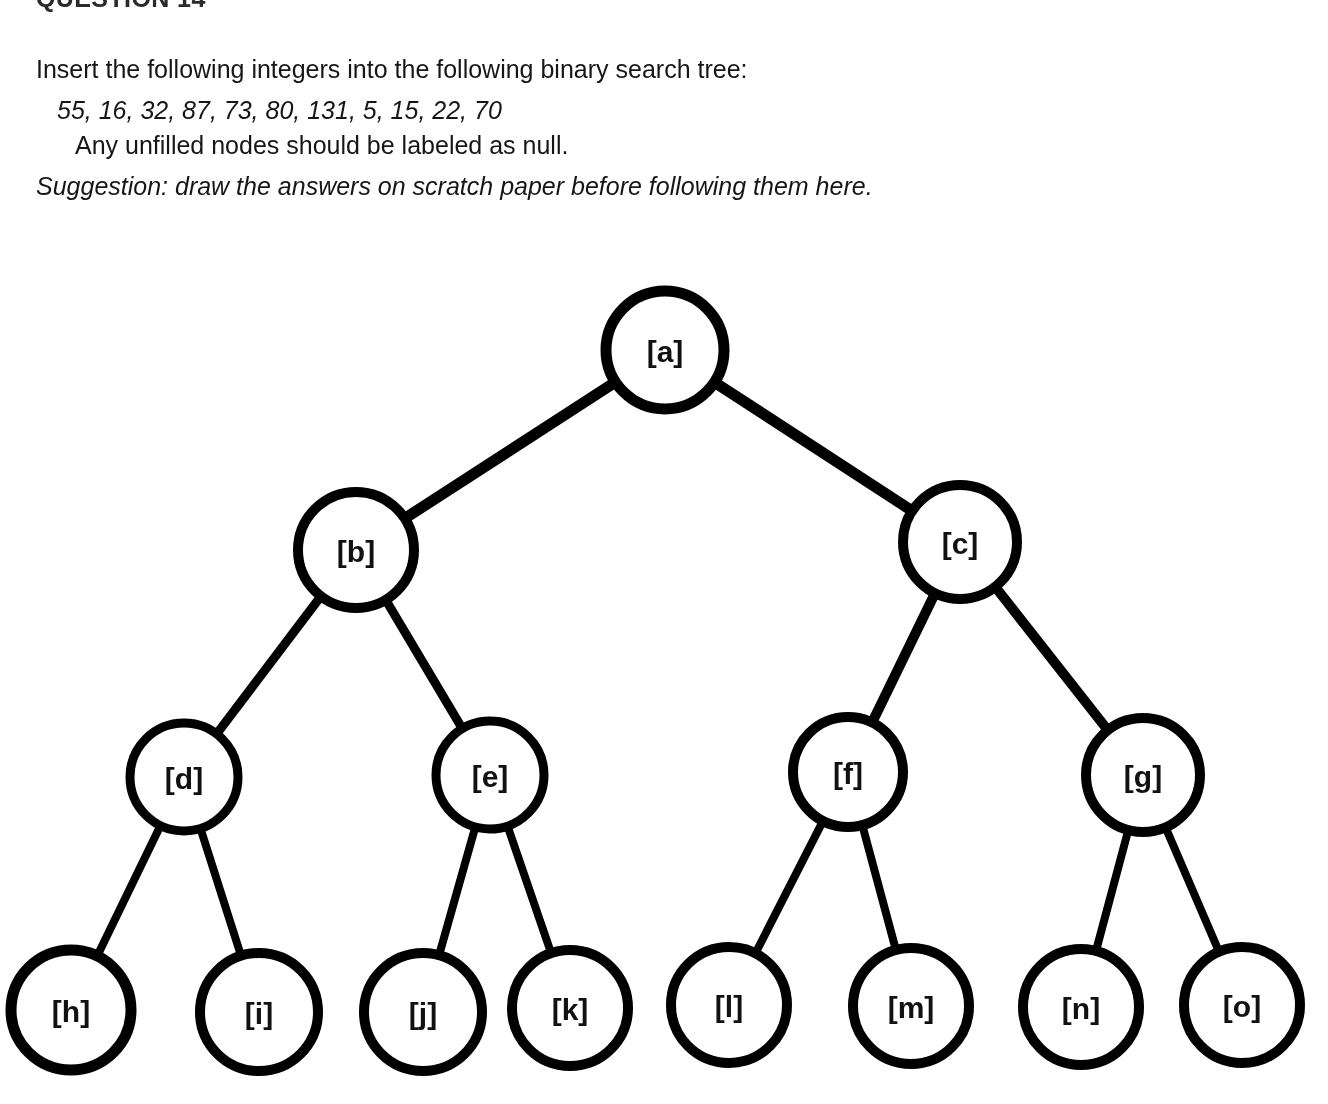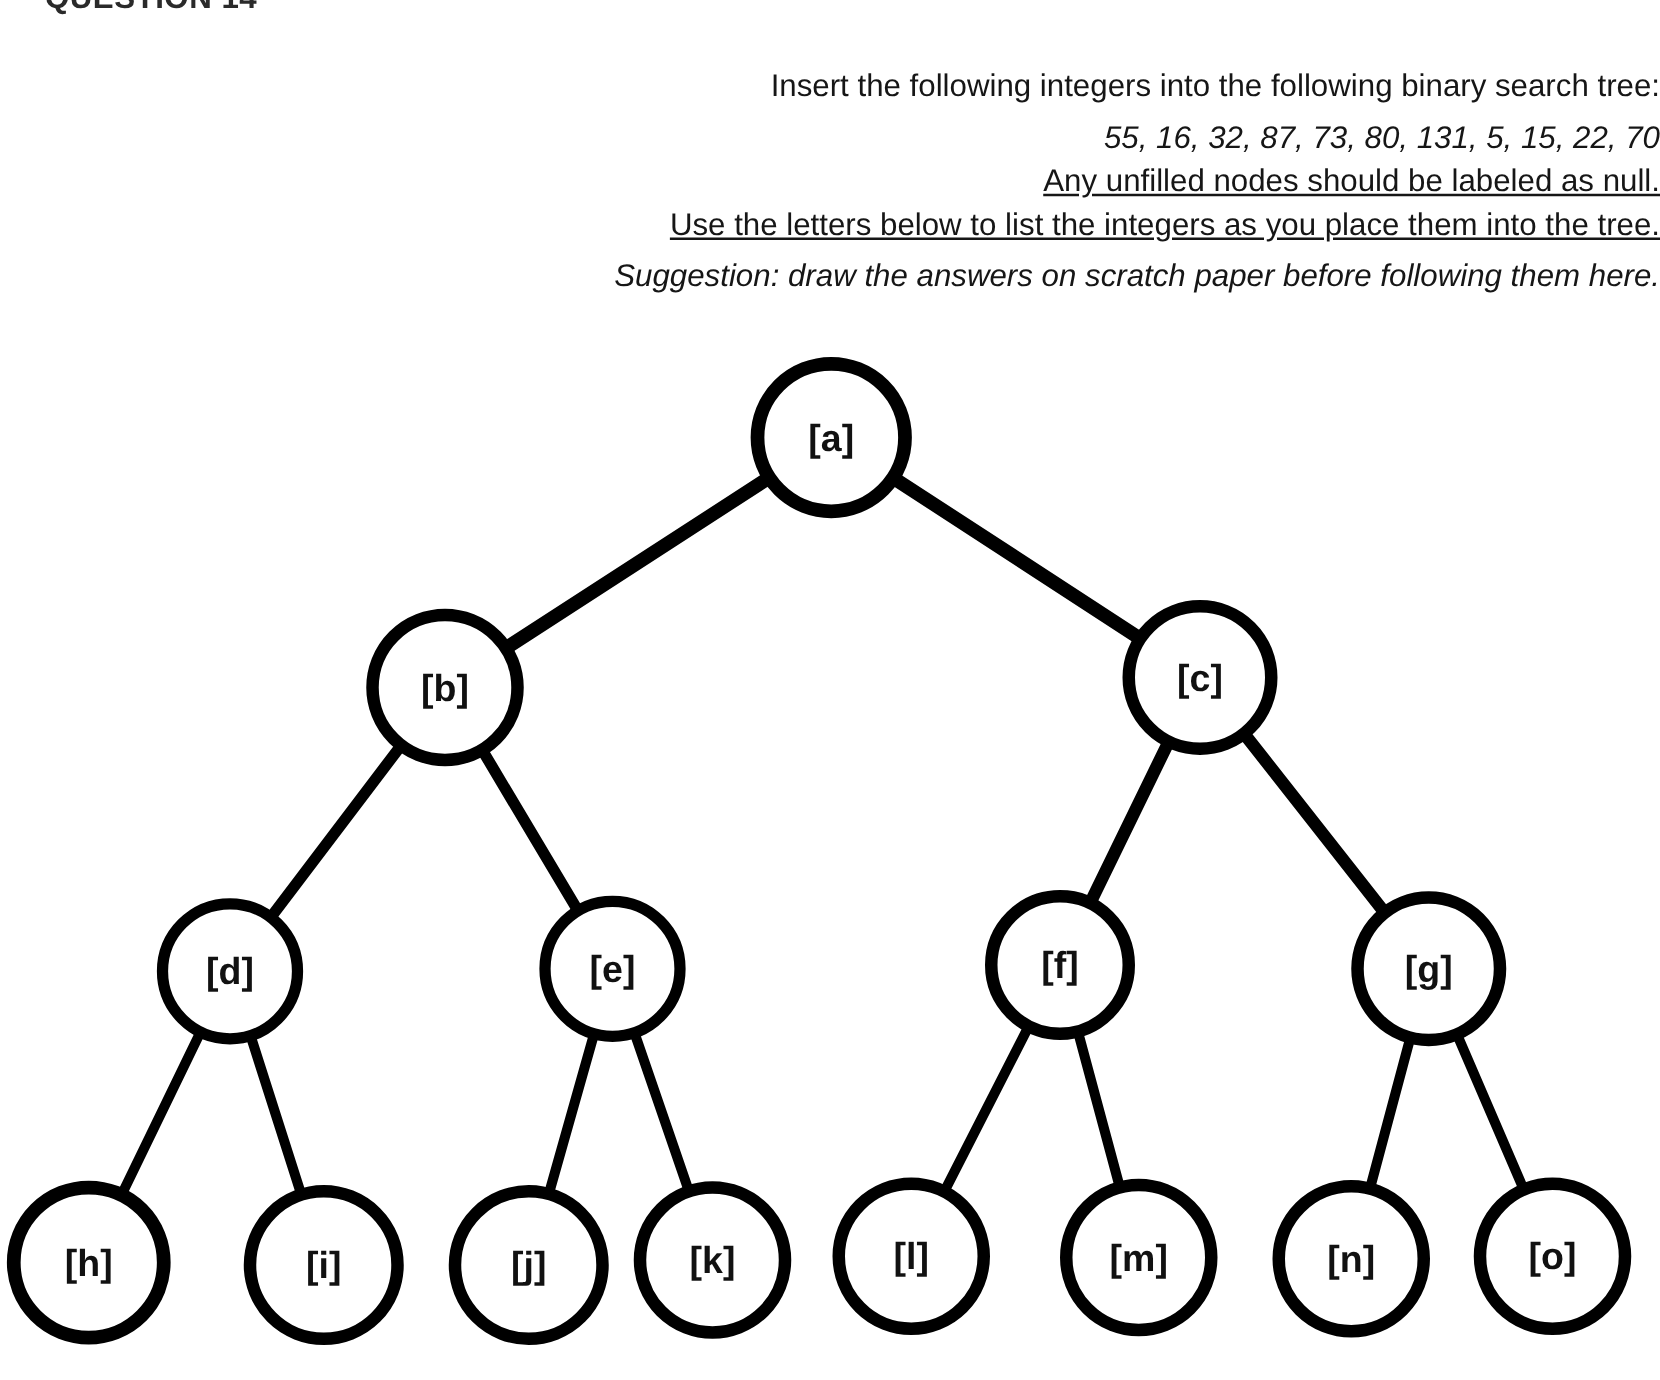--- a/index.html
+++ b/index.html
@@ -34,25 +34,24 @@
     left: 0;
     top: 52px;
     width: 1328px;
   }
 
   .prompt-line {
     font-size: 25px;
     line-height: 35px;
     white-space: nowrap;
     color: #161616;
-    text-align: right;
   }
   .indent-0 { margin-left: 36px; }
   .indent-1 { margin-left: 57px; }
-  .indent-2 { margin-left: 31px; text-decoration: underline; }
+  .indent-2 { margin-left: 75px; }
 
   .gap-above { margin-top: 6px; font-style: italic; }
 
   
   #tree-figure {
     position: absolute;
     left: 0;
     top: 240px;
     width: 1328px;
     height: 864px;
@@ -82,21 +81,20 @@
 </style>
 </head>
 <body>
 
 <div id="question-heading">QUESTION 14</div>
 
 <div id="prompt-block">
     <div class="prompt-line indent-0">Insert the following integers into the following binary search tree:</div>
     <div class="prompt-line indent-1 gap-above">55, 16, 32, 87, 73, 80, 131, 5, 15, 22, 70</div>
     <div class="prompt-line indent-2">Any unfilled nodes should be labeled as null.</div>
-    <div class="prompt-line indent-2">Use the letters below to list the integers as you place them into the tree.</div>
     <div class="prompt-line indent-0 gap-above">Suggestion: draw the answers on scratch paper before following them here.</div>
   </div>
 
 <div id="tree-figure">
   <svg id="tree-svg" viewBox="0 0 1328 864" xmlns="http://www.w3.org/2000/svg">
     <g id="edge-layer">
         <line class="tree-edge" x1="617.98815347849" y1="140.4283796255729" x2="402.17234926219743" y2="280.11498429631234" stroke-width="11" stroke="#000000"></line>
         <line class="tree-edge" x1="711.934659257157" y1="140.54730365211574" x2="914.7415785734557" y2="272.5436714783169" stroke-width="11" stroke="#000000"></line>
         <line class="tree-edge" x1="322.784109183859" y1="353.8372512515349" x2="214.8001896658762" y2="496.35091247584944" stroke-width="9" stroke="#000000"></line>
         <line class="tree-edge" x1="384.1426883365986" y1="357.25451399802006" x2="463.9040526333358" y2="491.18217792910866" stroke-width="9" stroke="#000000"></line>

